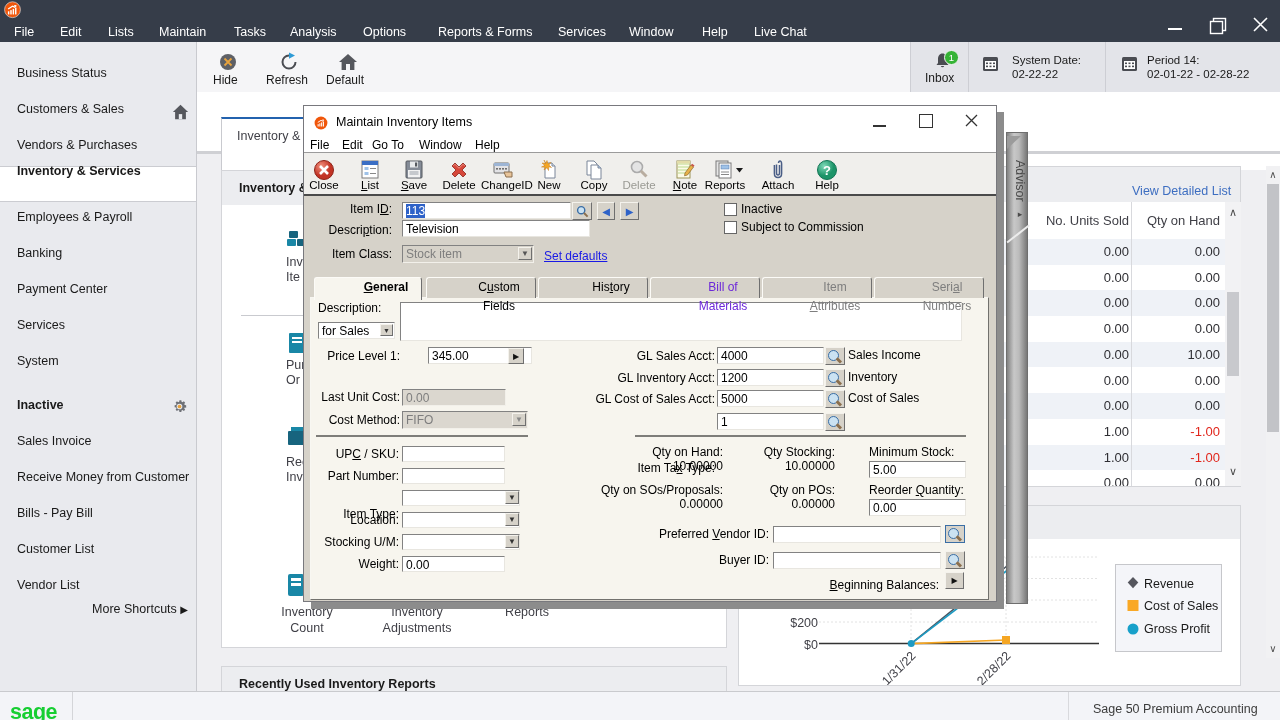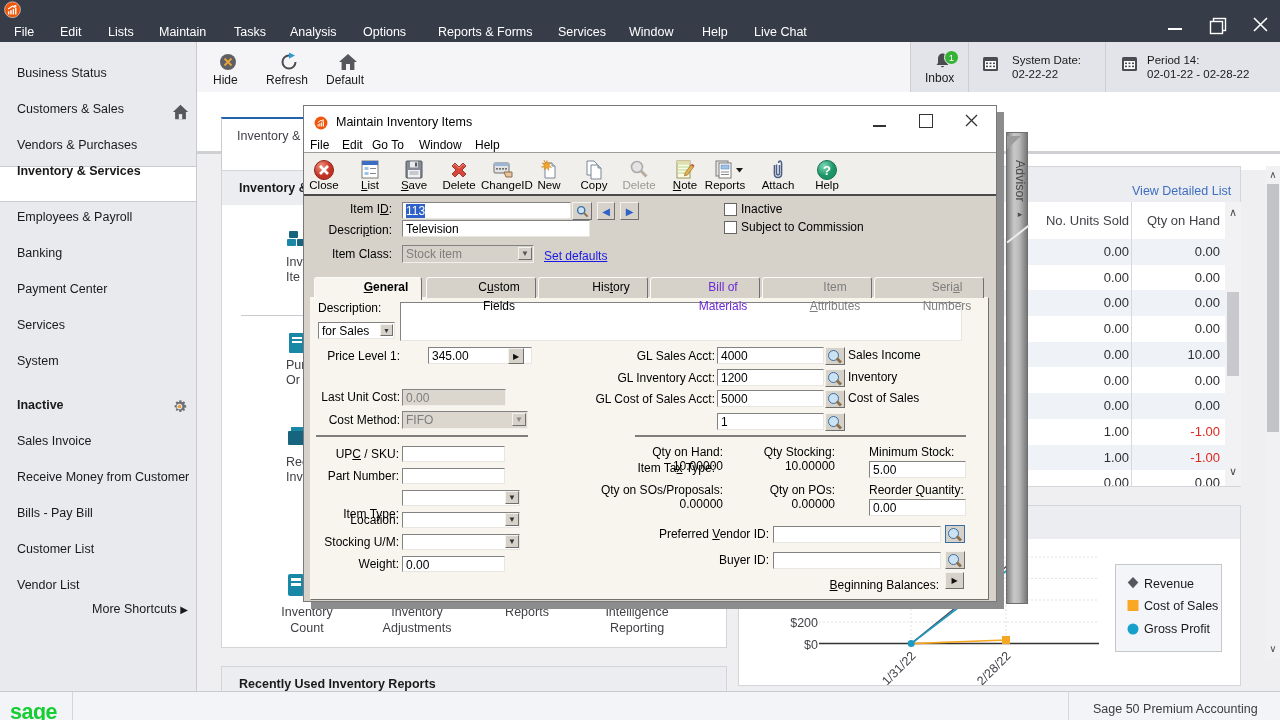--- a/index.html
+++ b/index.html
@@ -200,21 +200,20 @@
   <div class="abs" style="left:286px;top:455px;font-size:12.5px;color:#3F3F46;line-height:15px;">Rec<br>Inve</div>
   <svg class="abs" style="left:286px;top:572px" width="20" height="26" viewBox="0 0 20 26">
     <rect x="2" y="2" width="16" height="22" rx="2" fill="#1987A6"></rect>
     <rect x="5" y="6" width="10" height="3" fill="#FFF"></rect>
     <rect x="5" y="11" width="10" height="3" fill="#FFF"></rect>
   </svg>
 
   <div class="abs" style="left:247px;top:605px;width:120px;font-size:12.5px;color:#3F3F46;line-height:15.5px;text-align:center;">Inventory<br>Count</div>
   <div class="abs" style="left:357px;top:605px;width:120px;font-size:12.5px;color:#3F3F46;line-height:15.5px;text-align:center;">Inventory<br>Adjustments</div>
   <div class="abs" style="left:467px;top:605px;width:120px;font-size:12.5px;color:#3F3F46;line-height:15.5px;text-align:center;">Reports</div>
-  <div class="abs" style="left:577px;top:605px;width:120px;font-size:12.5px;color:#3F3F46;line-height:15.5px;text-align:center;">Intelligence<br>Reporting</div>
 
   <div class="abs" style="left:221px;top:666px;width:506px;height:26px;background:#ECEDF0;border:1px solid #D4D5D9;box-sizing:border-box;"></div>
   <div class="abs" style="left:239px;top:677px;font-size:12.5px;font-weight:bold;color:#1A1A1A;">Recently Used Inventory Reports</div>
 
   <div class="abs" style="left:738px;top:166px;width:503px;height:321px;background:#FFF;border:1px solid #D4D5D9;box-sizing:border-box;"></div>
   <div class="panelhead" style="left:739px;top:167px;width:501px;height:35px;"></div>
   <div class="abs" style="left:1132px;top:184px;font-size:12.5px;color:#3D6EC1;">View Detailed List</div>
   <div id="ttable" class="abs" style="left:739px;top:202px;width:486px;height:284px;overflow:hidden;font-size:13px;color:#2E2E33;">
     <div style="position:absolute;left:0;top:0;width:100%;height:40px;">
       <span style="position:absolute;right:96px;top:11px;color:#3F3F46;">No. Units Sold</span>

